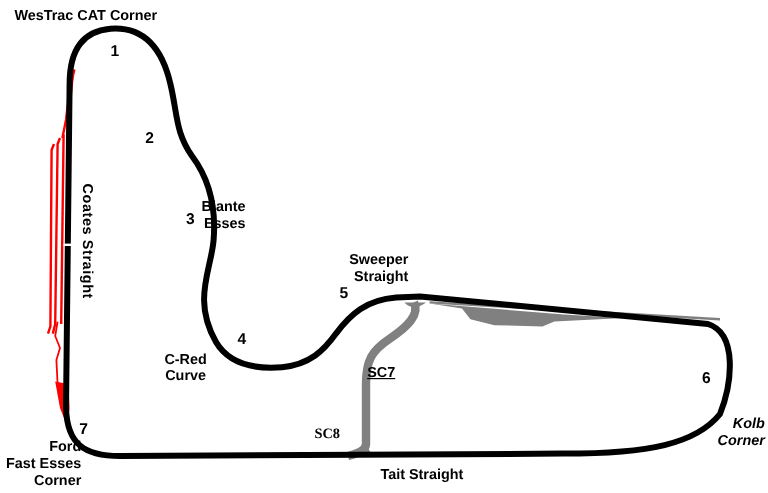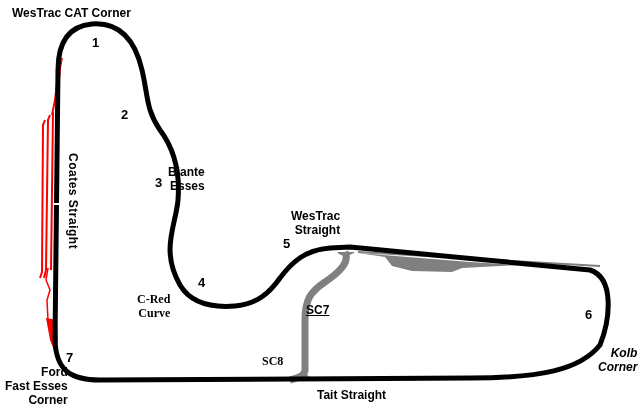--- a/index.html
+++ b/index.html
@@ -57,27 +57,27 @@
     <rect x="53" y="203" width="8" height="2" fill="#ffffff"></rect>
   </svg>
 
   <div class="lbl" style="left:12px; top:6px;">WesTrac CAT Corner</div>
 
   <div class="lbl" style="left:168px; top:137px;margin-top:28px;">
     <div>Biante</div>
     <div>Esses</div>
   </div>
 
-  <div class="lbl" style="left:137px; top:292px; text-align:right;font-family:Liberation Serif, serif;">
+  <div class="lbl" style="left:137px; top:292px; text-align:center;">
     <div>C-Red</div>
     <div>Curve</div>
   </div>
 
   <div class="lbl" style="left:291px; top:209px;">
-    <div>WesTrac</div>
+    <div>Sweeper</div>
     <div>Straight</div>
   </div>
 
   <div class="lbl" style="left:598px; top:346px; text-align:right;font-style:italic;">
     <div>Kolb</div>
     <div>Corner</div>
   </div>
 
   <div class="lbl" style="left:5px; top:365px;">
     <div>Ford</div>

